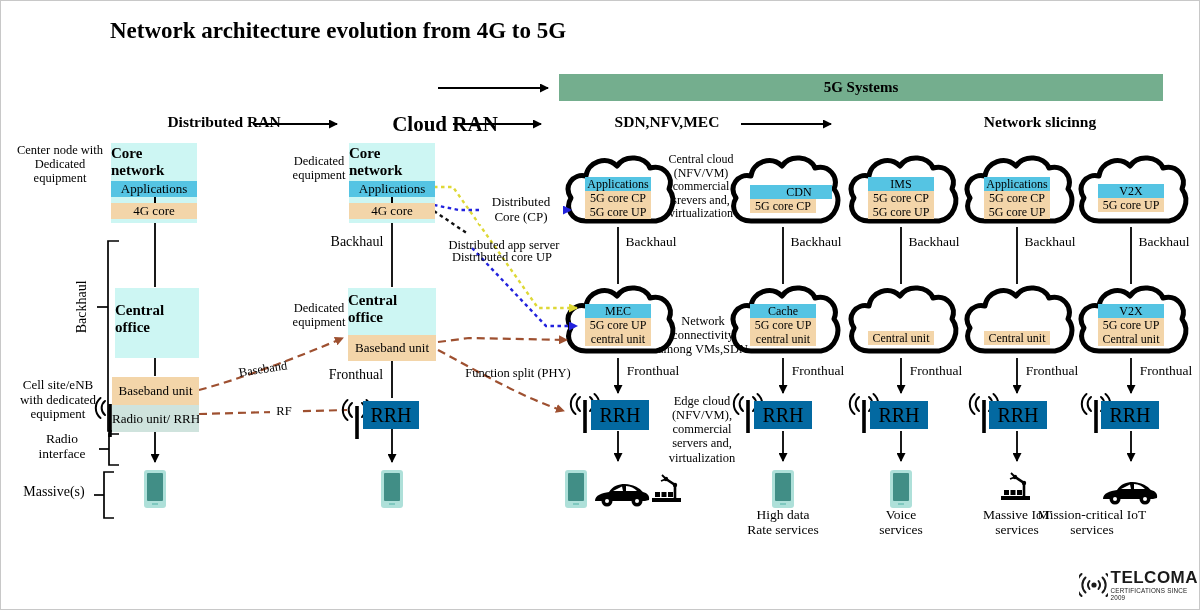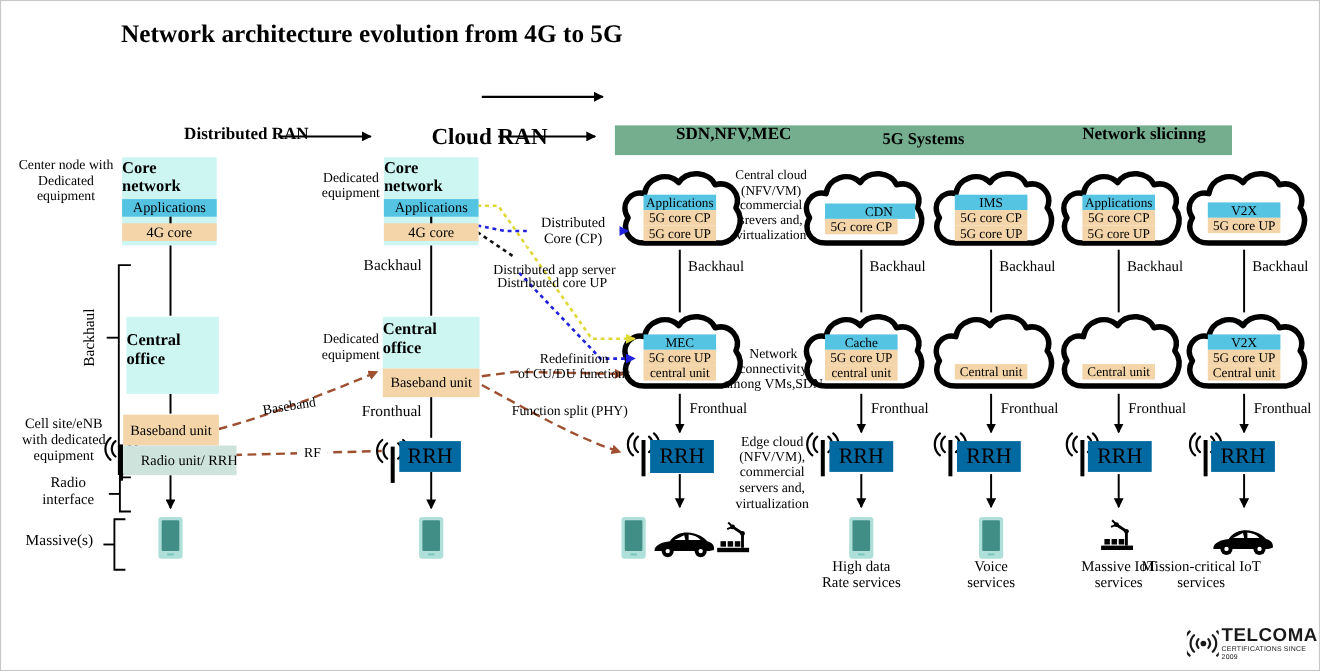--- a/index.html
+++ b/index.html
@@ -160,21 +160,21 @@
 
     <g>
       <use href="#car" x="592" y="478"></use>
       <use href="#car" x="1100" y="476"></use>
       <use href="#fact" x="650" y="472"></use>
       <use href="#fact" x="999" y="470"></use>
     </g>
   </svg>
 
   <div class="lbl b" style="left:62px;top:17px;width:480px;font-size:23px;text-align:left;">Network architecture evolution from 4G to 5G</div>
-  <div class="bar" style="left:558px;top:73px;width:561px;margin-top:40px;">5G Systems</div>
+  <div class="bar" style="left:558px;top:73px;width:604px;">5G Systems</div>
   <div class="lbl b" style="left:106px;top:112px;width:140px;font-size:15.5px;">Distributed RAN</div>
   <div class="lbl b" style="left:336px;top:112px;width:122px;font-size:21px;text-align:center;">Cloud RAN</div>
   <div class="lbl b" style="left:549px;top:112px;width:140px;font-size:15.5px;">SDN,NFV,MEC</div>
   <div class="lbl b" style="left:908px;top:112px;width:168px;font-size:15.5px;">Network slicinng</div>
 
   <div class="lbl" style="left:12px;top:142px;width:94px;font-size:12.5px;">Center node with
 Dedicated
 equipment</div>
   <div class="lbl vert" style="left:41px;top:298px;width:80px;font-size:14px;">Backhaul</div>
   <div class="lbl" style="left:10px;top:377px;width:94px;">Cell site/eNB
@@ -185,21 +185,21 @@
   <div class="lbl" style="left:16px;top:483px;width:74px;font-size:14px;">Massive(s)</div>
 
   <div class="cyanbox" style="left:110px;top:142px;width:86px;height:80px;padding-top:2px;box-sizing:border-box;">Core
 network</div>
   <div class="band blue corerow" style="left:110px;top:180px;">Applications</div>
   <div class="band tan corerow" style="left:110px;top:202px;">4G core</div>
   <div class="vline" style="left:153px;top:196px;height:6px;"></div>
   <div class="cyanbox" style="left:114px;top:287px;width:84px;height:70px;padding-top:14px;box-sizing:border-box;">Central
 office</div>
   <div class="band tan" style="left:111px;top:376px;width:87px;height:28px;line-height:28px;font-size:13px;">Baseband unit</div>
-  <div class="band" style="left:111px;top:404px;width:87px;height:27px;line-height:27px;font-size:13px;background:#cfe3dd;padding-left:16px;">Radio unit/ RRH</div>
+  <div class="band" style="left:111px;top:404px;width:87px;height:27px;line-height:27px;font-size:13px;background:#cfe3dd;">Radio unit/ RRH</div>
 
   <div class="lbl" style="left:286px;top:153px;width:64px;font-size:12.5px;">Dedicated
 equipment</div>
   <div class="cyanbox" style="left:348px;top:142px;width:86px;height:80px;padding-top:2px;box-sizing:border-box;">Core
 network</div>
   <div class="band blue corerow" style="left:348px;top:180px;">Applications</div>
   <div class="band tan corerow" style="left:348px;top:202px;">4G core</div>
   <div class="vline" style="left:390px;top:196px;height:6px;"></div>
   <div class="lbl" style="left:326px;top:233px;width:60px;font-size:14px;">Backhaul</div>
   <div class="lbl" style="left:286px;top:300px;width:64px;font-size:12.5px;">Dedicated
@@ -209,22 +209,20 @@
   <div class="band tan" style="left:347px;top:334px;width:88px;height:26px;line-height:26px;font-size:13px;">Baseband unit</div>
   <div class="lbl" style="left:320px;top:366px;width:70px;font-size:14px;">Fronthual</div>
   <div class="rrhbox" style="left:362px;top:400px;width:56px;height:28px;line-height:28px;">RRH</div>
 
   <div class="lbl tilt" style="left:231px;top:361px;width:62px;font-size:12.5px;">Baseband</div>
   <div class="lbl wbg" style="left:269px;top:403px;width:28px;font-size:12.5px;">RF</div>
   <div class="lbl wbg" style="left:478px;top:194px;width:84px;">Distributed
 Core (CP)</div>
   <div class="lbl" style="left:447px;top:237px;width:112px;font-size:12.5px;">Distributed app server</div>
   <div class="lbl" style="left:450px;top:249px;width:102px;font-size:12.5px;">Distributed core UP</div>
-  <div class="lbl" style="left:460px;top:318px;width:122px;font-size:12.5px;">Redefinition
-of CU/DU functions</div>
   <div class="lbl" style="left:460px;top:365px;width:114px;font-size:12.5px;">Function split (PHY)</div>
 
   <div class="lbl" style="left:640px;top:152px;width:120px;font-size:12px;">Central cloud (NFV/VM)
 commercial
 srevers and,
 virtualization</div>
   <div class="lbl" style="left:656px;top:313px;width:92px;font-size:12.5px;">Network
 connectivity
 among VMs,SDN</div>
   <div class="lbl" style="left:658px;top:393px;width:86px;font-size:12.5px;">Edge cloud

